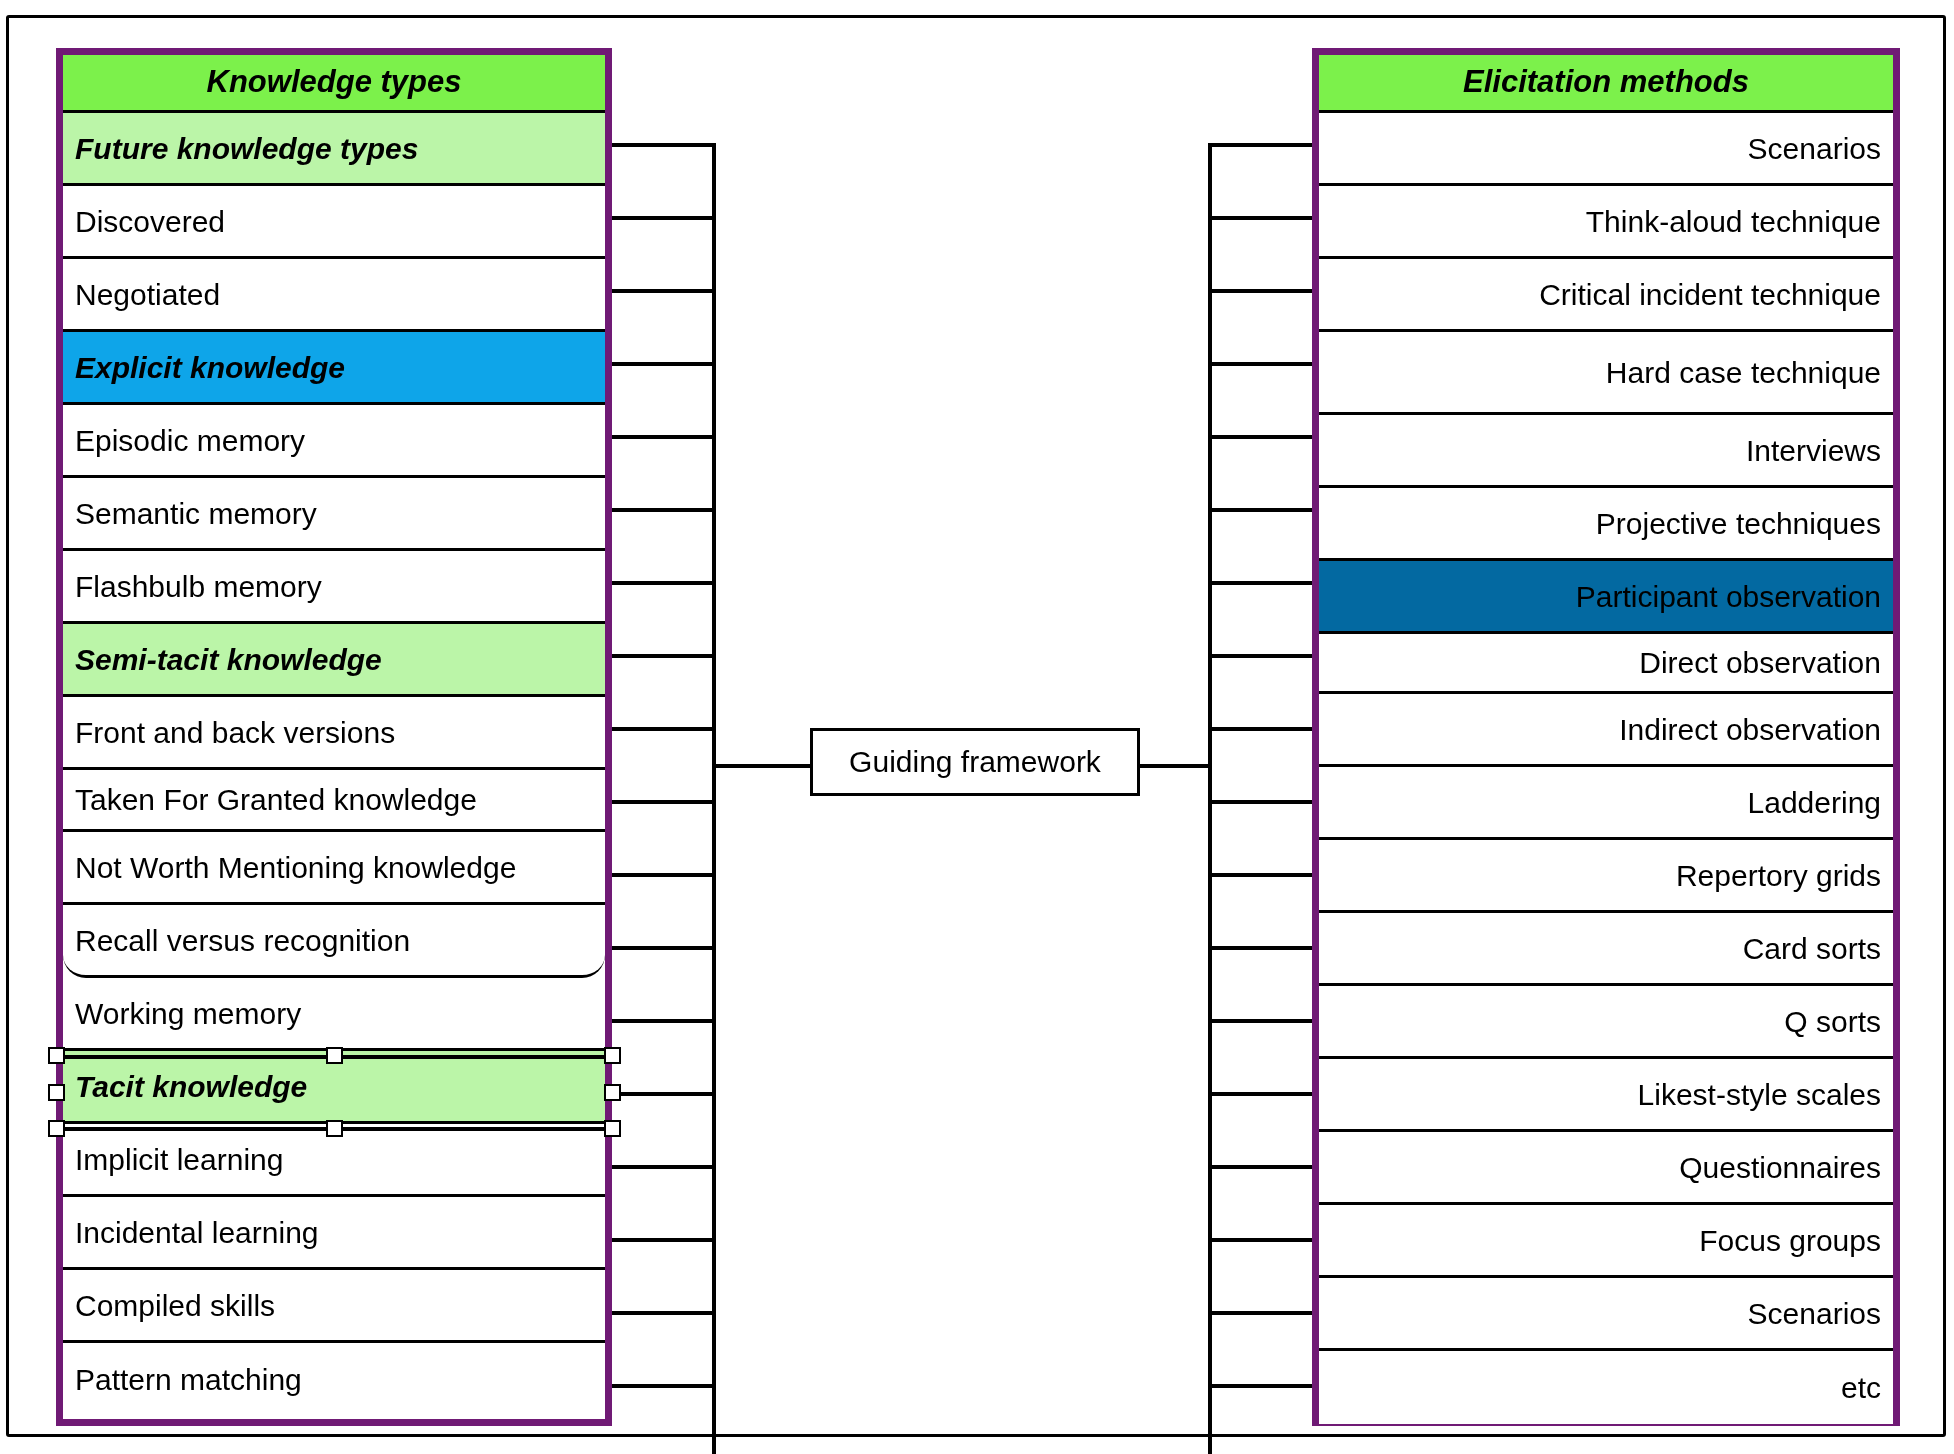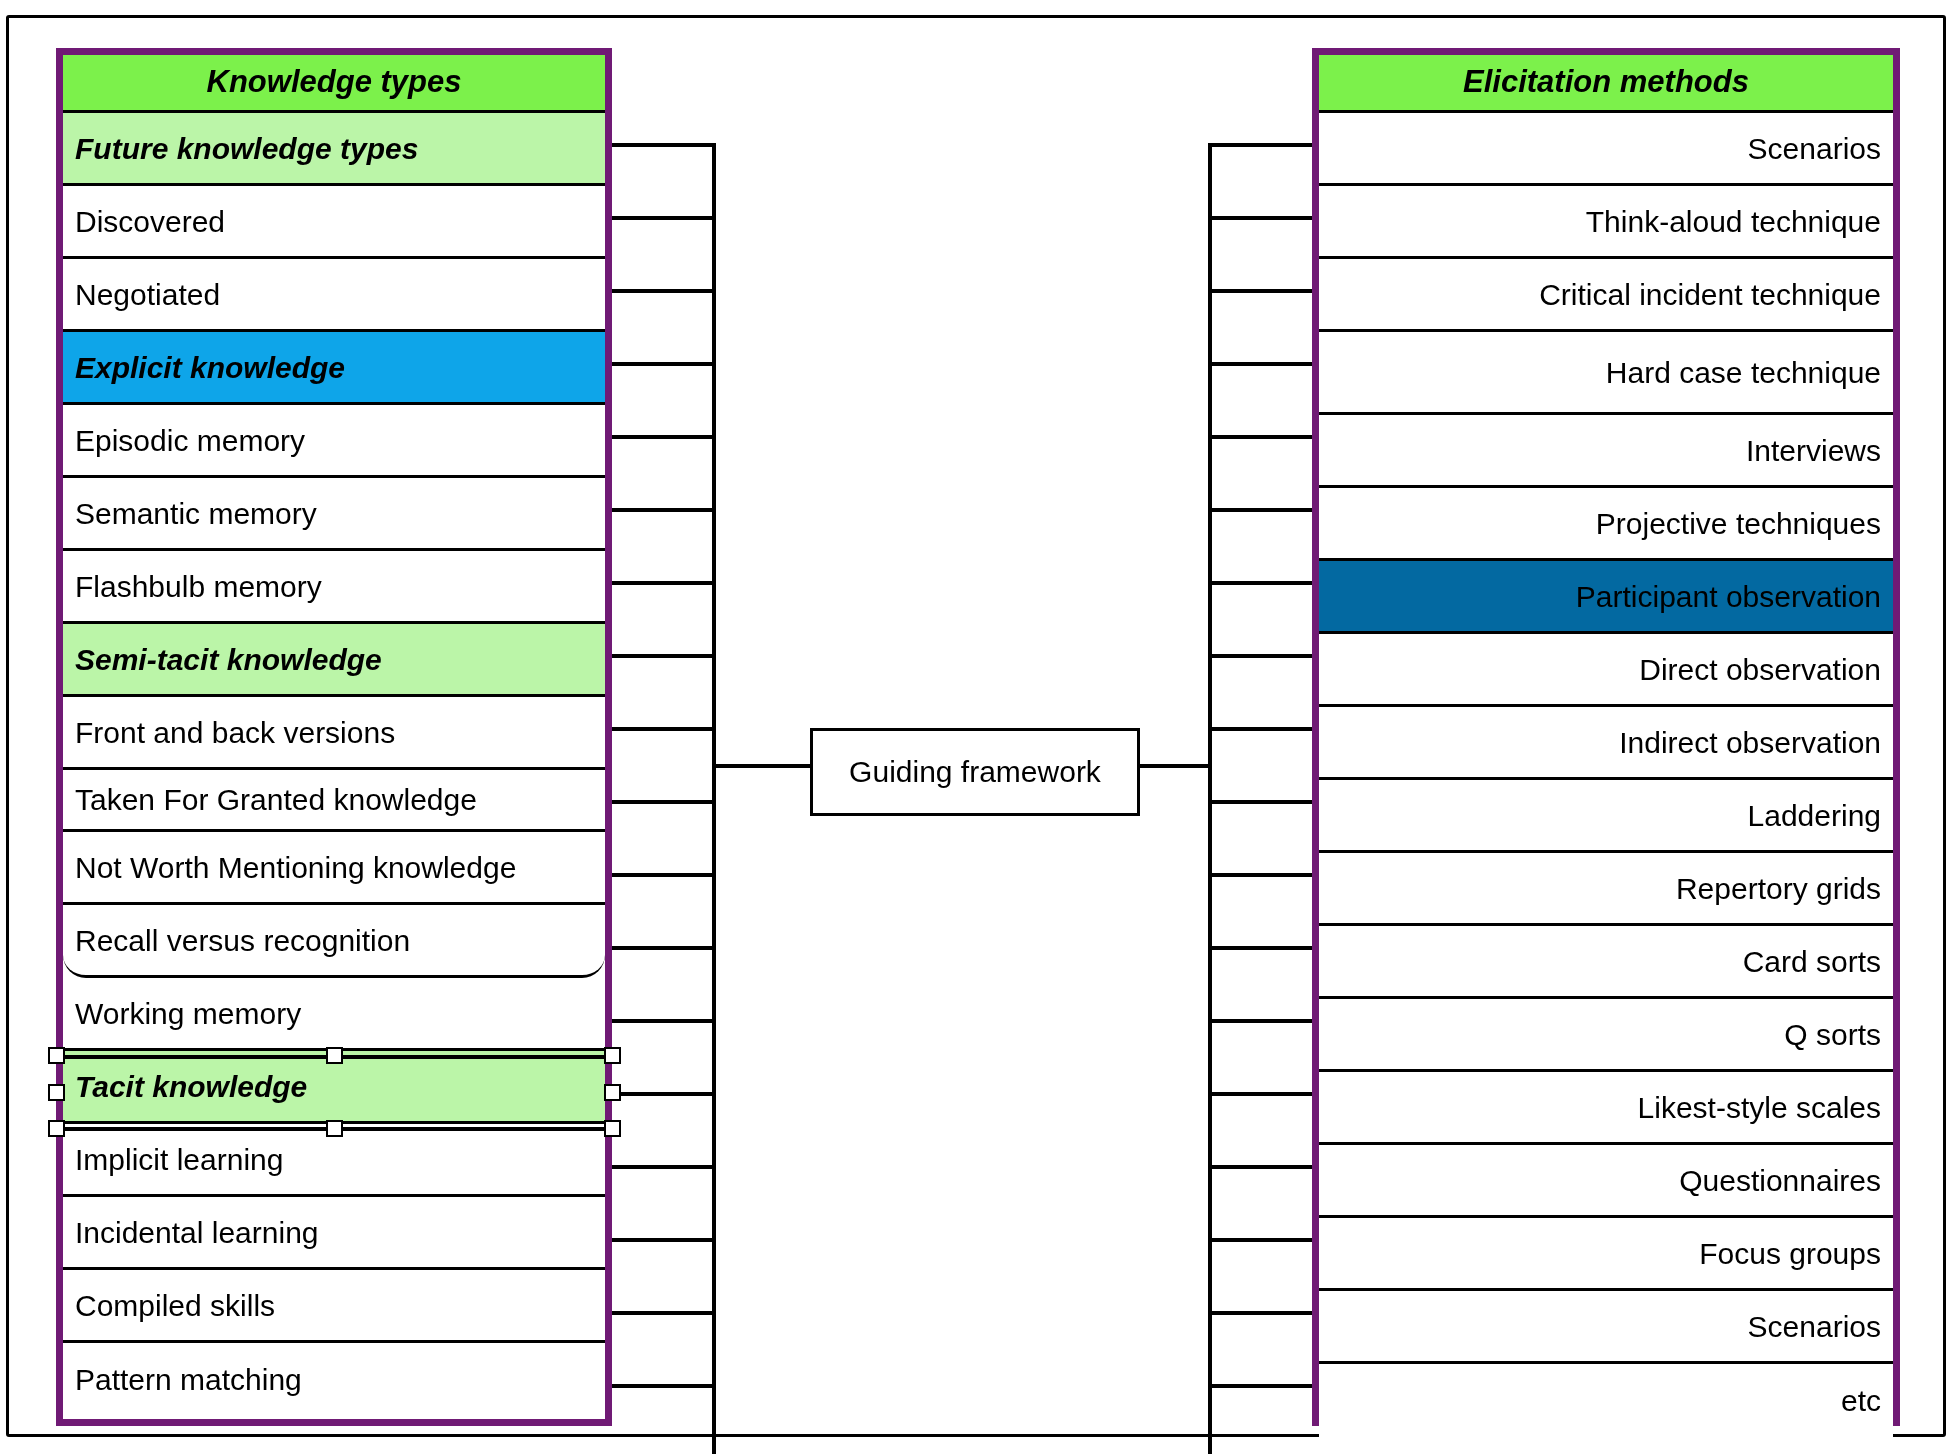--- a/index.html
+++ b/index.html
@@ -201,21 +201,21 @@
       <div class="tooth" style="top: 876px;"></div>
       <div class="tooth" style="top: 949px;"></div>
       <div class="tooth" style="top: 1022px;"></div>
       <div class="tooth" style="top: 1095px;"></div>
       <div class="tooth" style="top: 1168px;"></div>
       <div class="tooth" style="top: 1241px;"></div>
     </div>
 
   <div id="conn-left" class="connector" style="left: 712px; top: 764px; width: 98px;"></div>
 
-  <div id="center-node" style="left: 810px; top: 728px; width: 330px; height: 88px;">
+  <div id="center-node" style="left: 810px; top: 728px; width: 330px; height: 68px;">
     <span>Guiding framework</span>
   </div>
 
   <div id="conn-right" class="connector" style="left: 1140px; top: 764px; width: 72px;"></div>
 
   <div id="right-bracket" class="bracket right" style="left: 1208px; top: 143px; width: 104px; height: 1314px;">
       <div class="spine"></div>
       <div class="tooth" style="top: 0px;"></div>
       <div class="tooth" style="top: 73px;"></div>
       <div class="tooth" style="top: 146px;"></div>
@@ -254,21 +254,21 @@
       </div>
       <div class="kt-row" id="right-table-row-4" style="height: 73px; background: rgb(255, 255, 255);">
         <div class="cell">Interviews</div>
       </div>
       <div class="kt-row" id="right-table-row-5" style="height: 73px; background: rgb(255, 255, 255);">
         <div class="cell">Projective techniques</div>
       </div>
       <div class="kt-row" id="right-table-row-6" style="height: 73px; background: #0369a1;">
         <div class="cell">Participant observation</div>
       </div>
-      <div class="kt-row" id="right-table-row-7" style="height: 73px; background: rgb(255, 255, 255);">
+      <div class="kt-row" id="right-table-row-7" style="height: 60px; background: rgb(255, 255, 255);">
         <div class="cell">Direct observation</div>
       </div>
       <div class="kt-row" id="right-table-row-8" style="height: 73px; background: rgb(255, 255, 255);">
         <div class="cell">Indirect observation</div>
       </div>
       <div class="kt-row" id="right-table-row-9" style="height: 73px; background: rgb(255, 255, 255);">
         <div class="cell">Laddering</div>
       </div>
       <div class="kt-row" id="right-table-row-10" style="height: 73px; background: rgb(255, 255, 255);">
         <div class="cell">Repertory grids</div>

